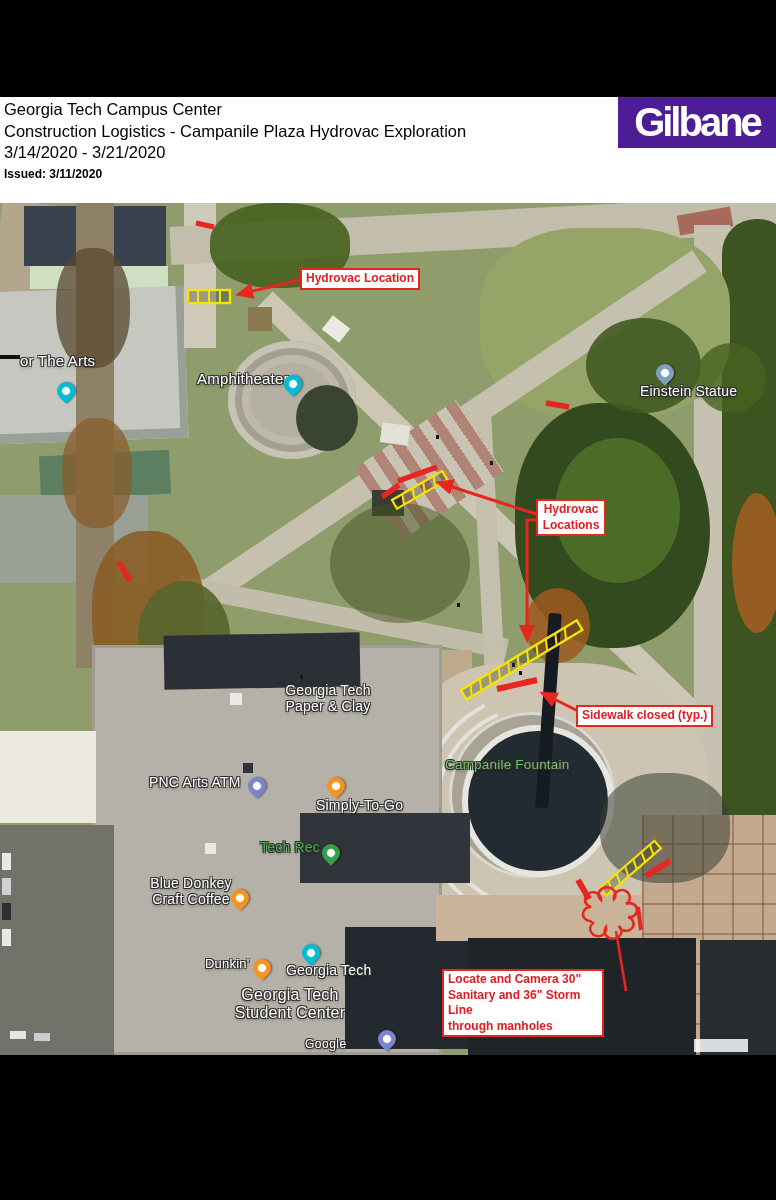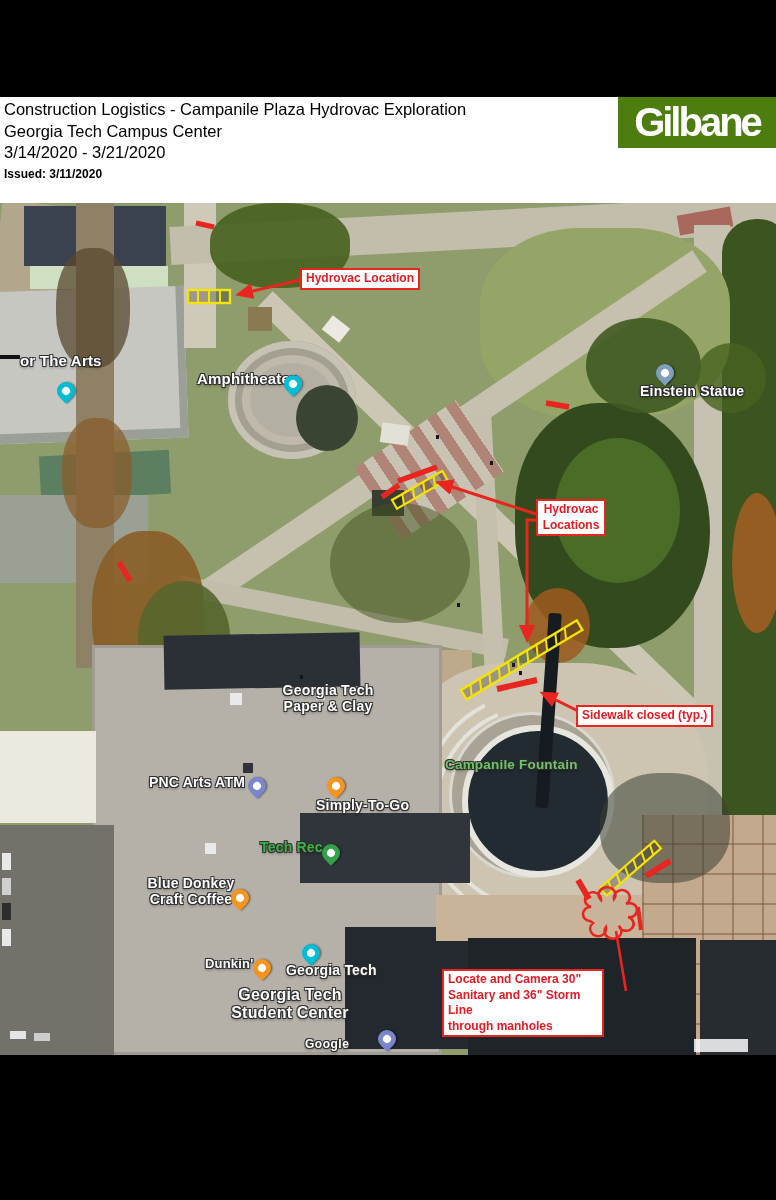--- a/index.html
+++ b/index.html
@@ -3,52 +3,52 @@
 <meta charset="utf-8">
 <style>
   html,body{margin:0;padding:0;}
   body{width:776px;height:1200px;position:relative;background:#fff;overflow:hidden;
        font-family:"Liberation Sans",sans-serif;}
   .topbar{position:absolute;left:0;top:0;width:776px;height:97px;background:#000;}
   .bottombar{position:absolute;left:0;top:1055px;width:776px;height:145px;background:#000;}
   .hdr{position:absolute;left:4px;top:99px;color:#000;}
   .hline{font-size:16.5px;line-height:21.5px;white-space:nowrap;}
   .issued{font-size:12px;font-weight:bold;margin-top:3px;}
-  .logo{position:absolute;left:618px;top:97px;width:158px;height:51px;background:#4d7c0f;
+  .logo{position:absolute;left:618px;top:97px;width:158px;height:51px;background:#4c1d95;
         display:flex;align-items:center;justify-content:center;overflow:visible;}
   .logo span{color:#fff;font-weight:bold;font-size:40px;letter-spacing:-3px;white-space:nowrap;}
   #map{position:absolute;left:0;top:203px;width:776px;height:852px;background:#8f9c6b;overflow:hidden;}
   #map i{display:block;position:absolute;}
   .overlay{position:absolute;left:0;top:0;width:776px;height:852px;pointer-events:none;}
   .callout{position:absolute;background:#fff;border:2px solid #e8251f;color:#e31b22;font-weight:bold;
            font-size:12px;line-height:1.3;padding:1px 4px;white-space:nowrap;z-index:30;}
   .callout.multi{white-space:pre-line;}
   .callout.center{text-align:center;}
-  .glabel{position:absolute;color:#fff;font-weight:bold;font-size:14px;line-height:1.12;
+  .glabel{position:absolute;color:#fff;font-weight:normal;font-size:14px;line-height:1.12;
           white-space:pre-line;letter-spacing:.2px;z-index:10;
           text-shadow:-1px -1px 0 rgba(45,45,45,.95),1px -1px 0 rgba(45,45,45,.95),
                       -1px 1px 0 rgba(45,45,45,.95),1px 1px 0 rgba(45,45,45,.95),
                       0 2px 3px rgba(0,0,0,.45);}
   .glabel.center{text-align:center;}
   .glabel.green{color:#3fae49;}
   .glabel.lgreen{color:#71c168;}
   .glabel.big{font-size:16px;}
   .pin{position:absolute;width:18px;height:18px;border-radius:50% 50% 50% 0;
        transform:rotate(-45deg);z-index:12;box-shadow:1px 1px 2px rgba(0,0,0,.45);}
   .pin::after{content:"";position:absolute;left:5px;top:5px;width:8px;height:8px;
        border-radius:50%;background:#fff;}
 </style>
 </head>
 <body>
 
 <div class="topbar"></div>
 
 <div class="hdr">
+  <div class="hline">Georgia Tech Campus Center</div>
   <div class="hline">Construction Logistics - Campanile Plaza Hydrovac Exploration</div>
-  <div class="hline">Georgia Tech Campus Center</div>
   <div class="hline">3/14/2020 - 3/21/2020</div>
   <div class="issued">Issued: 3/11/2020</div>
 </div>
 <div class="logo">
   <span>Gilbane</span>
 </div>
 
 <div id="map">
 
   <i style="left:-8px;top:0;width:72px;height:175px;background:#b2a68d;transform:rotate(7deg);"></i>

